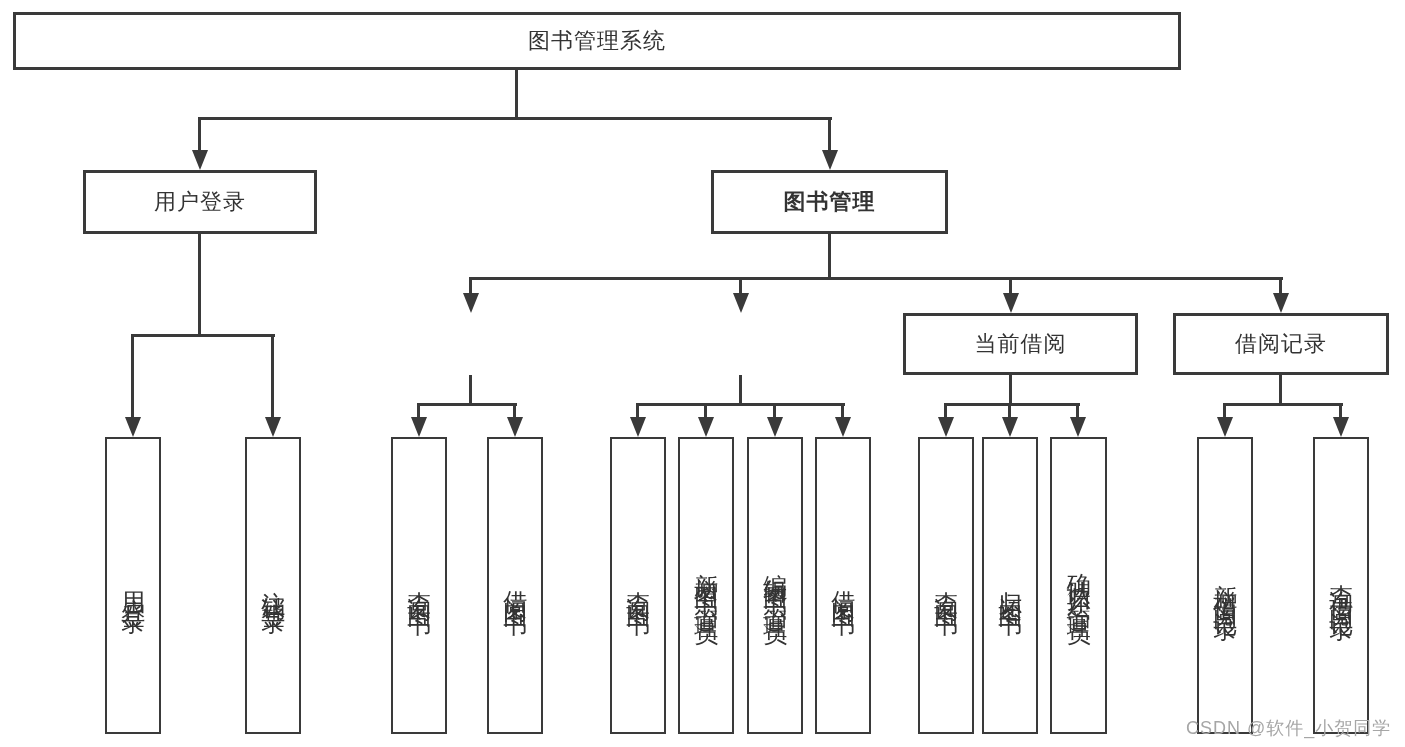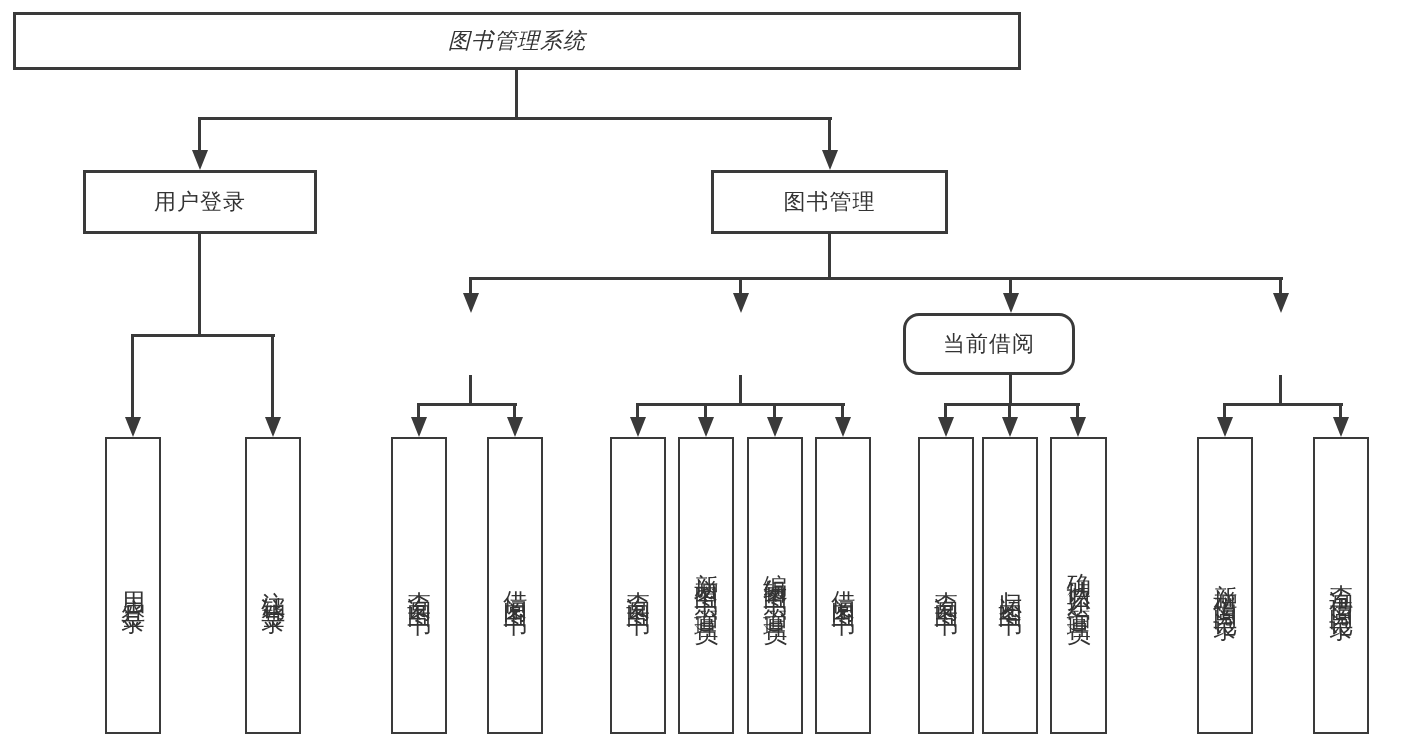--- a/index.html
+++ b/index.html
@@ -60,31 +60,31 @@
     white-space: nowrap;
     z-index: 10;
     letter-spacing: 1px;
   }
 </style>
 </head>
 <body>
 
 <div class="canvas">
 
-  <div class="node hnode" style="left:13px; top:12px; width:1008px; height:58px;font-style:italic;">图书管理系统</div>
+  <div class="node hnode" style="left:13px; top:12px; width:1168px; height:58px;">图书管理系统</div>
 
   <div class="line v" style="left:515px; top:70px; height:48px;"></div>
   <div class="line h" style="left:198px; top:117px; width:634px;"></div>
   <div class="line v" style="left:198px; top:117px; height:36px;"></div>
   <div class="arrow" style="left:192px; top:150px;"></div>
   <div class="line v" style="left:828px; top:117px; height:36px;"></div>
   <div class="arrow" style="left:822px; top:150px;"></div>
 
   <div class="node hnode" style="left:83px; top:170px; width:234px; height:64px;">用户登录</div>
-  <div class="node hnode" style="left:711px; top:170px; width:237px; height:64px;">图书管理</div>
+  <div class="node hnode" style="left:711px; top:170px; width:237px; height:64px;font-weight:bold;">图书管理</div>
 
   <div class="line v" style="left:198px; top:234px; height:103px;"></div>
   <div class="line h" style="left:131px; top:334px; width:144px;"></div>
   <div class="line v" style="left:131px; top:334px; height:85px;"></div>
   <div class="arrow" style="left:125px; top:417px;"></div>
   <div class="line v" style="left:271px; top:334px; height:85px;"></div>
   <div class="arrow" style="left:265px; top:417px;"></div>
 
   <div class="node vnode" style="left:105px; top:437px; width:56px; height:297px;">用户登录</div>
   <div class="node vnode" style="left:245px; top:437px; width:56px; height:297px;">注销登录</div>
@@ -93,21 +93,22 @@
   <div class="line h" style="left:469px; top:277px; width:814px;"></div>
   <div class="line v" style="left:469px; top:277px; height:18px;"></div>
   <div class="arrow" style="left:463px; top:293px;"></div>
   <div class="line v" style="left:739px; top:277px; height:18px;"></div>
   <div class="arrow" style="left:733px; top:293px;"></div>
   <div class="line v" style="left:1009px; top:277px; height:18px;"></div>
   <div class="arrow" style="left:1003px; top:293px;"></div>
   <div class="line v" style="left:1279px; top:277px; height:18px;"></div>
   <div class="arrow" style="left:1273px; top:293px;"></div>
 
-  <div class="node hnode" style="left:903px; top:313px; width:172px; height:62px;border-radius:16px;">当前借阅</div>
+  <div class="node hnode" style="left:903px; top:313px; width:235px; height:62px;">当前借阅</div>
+  <div class="node hnode" style="left:1173px; top:313px; width:216px; height:62px;">借阅记录</div>
 
   <div class="line v" style="left:469px; top:375px; height:31px;"></div>
   <div class="line h" style="left:417px; top:403px; width:100px;"></div>
   <div class="line v" style="left:417px; top:403px; height:16px;"></div>
   <div class="arrow" style="left:411px; top:417px;"></div>
   <div class="line v" style="left:513px; top:403px; height:16px;"></div>
   <div class="arrow" style="left:507px; top:417px;"></div>
 
   <div class="node vnode" style="left:391px; top:437px; width:56px; height:297px;">查询图书</div>
   <div class="node vnode" style="left:487px; top:437px; width:56px; height:297px;">借阅图书</div>
@@ -144,14 +145,15 @@
   <div class="line v" style="left:1279px; top:375px; height:31px;"></div>
   <div class="line h" style="left:1223px; top:403px; width:120px;"></div>
   <div class="line v" style="left:1223px; top:403px; height:16px;"></div>
   <div class="arrow" style="left:1217px; top:417px;"></div>
   <div class="line v" style="left:1339px; top:403px; height:16px;"></div>
   <div class="arrow" style="left:1333px; top:417px;"></div>
 
   <div class="node vnode" style="left:1197px; top:437px; width:56px; height:297px;">新增借阅记录</div>
   <div class="node vnode" style="left:1313px; top:437px; width:56px; height:297px;">查询借阅记录</div>
 
+  <div class="watermark">CSDN @软件_小贺同学</div>
 
 </div>
 
 </body></html>

